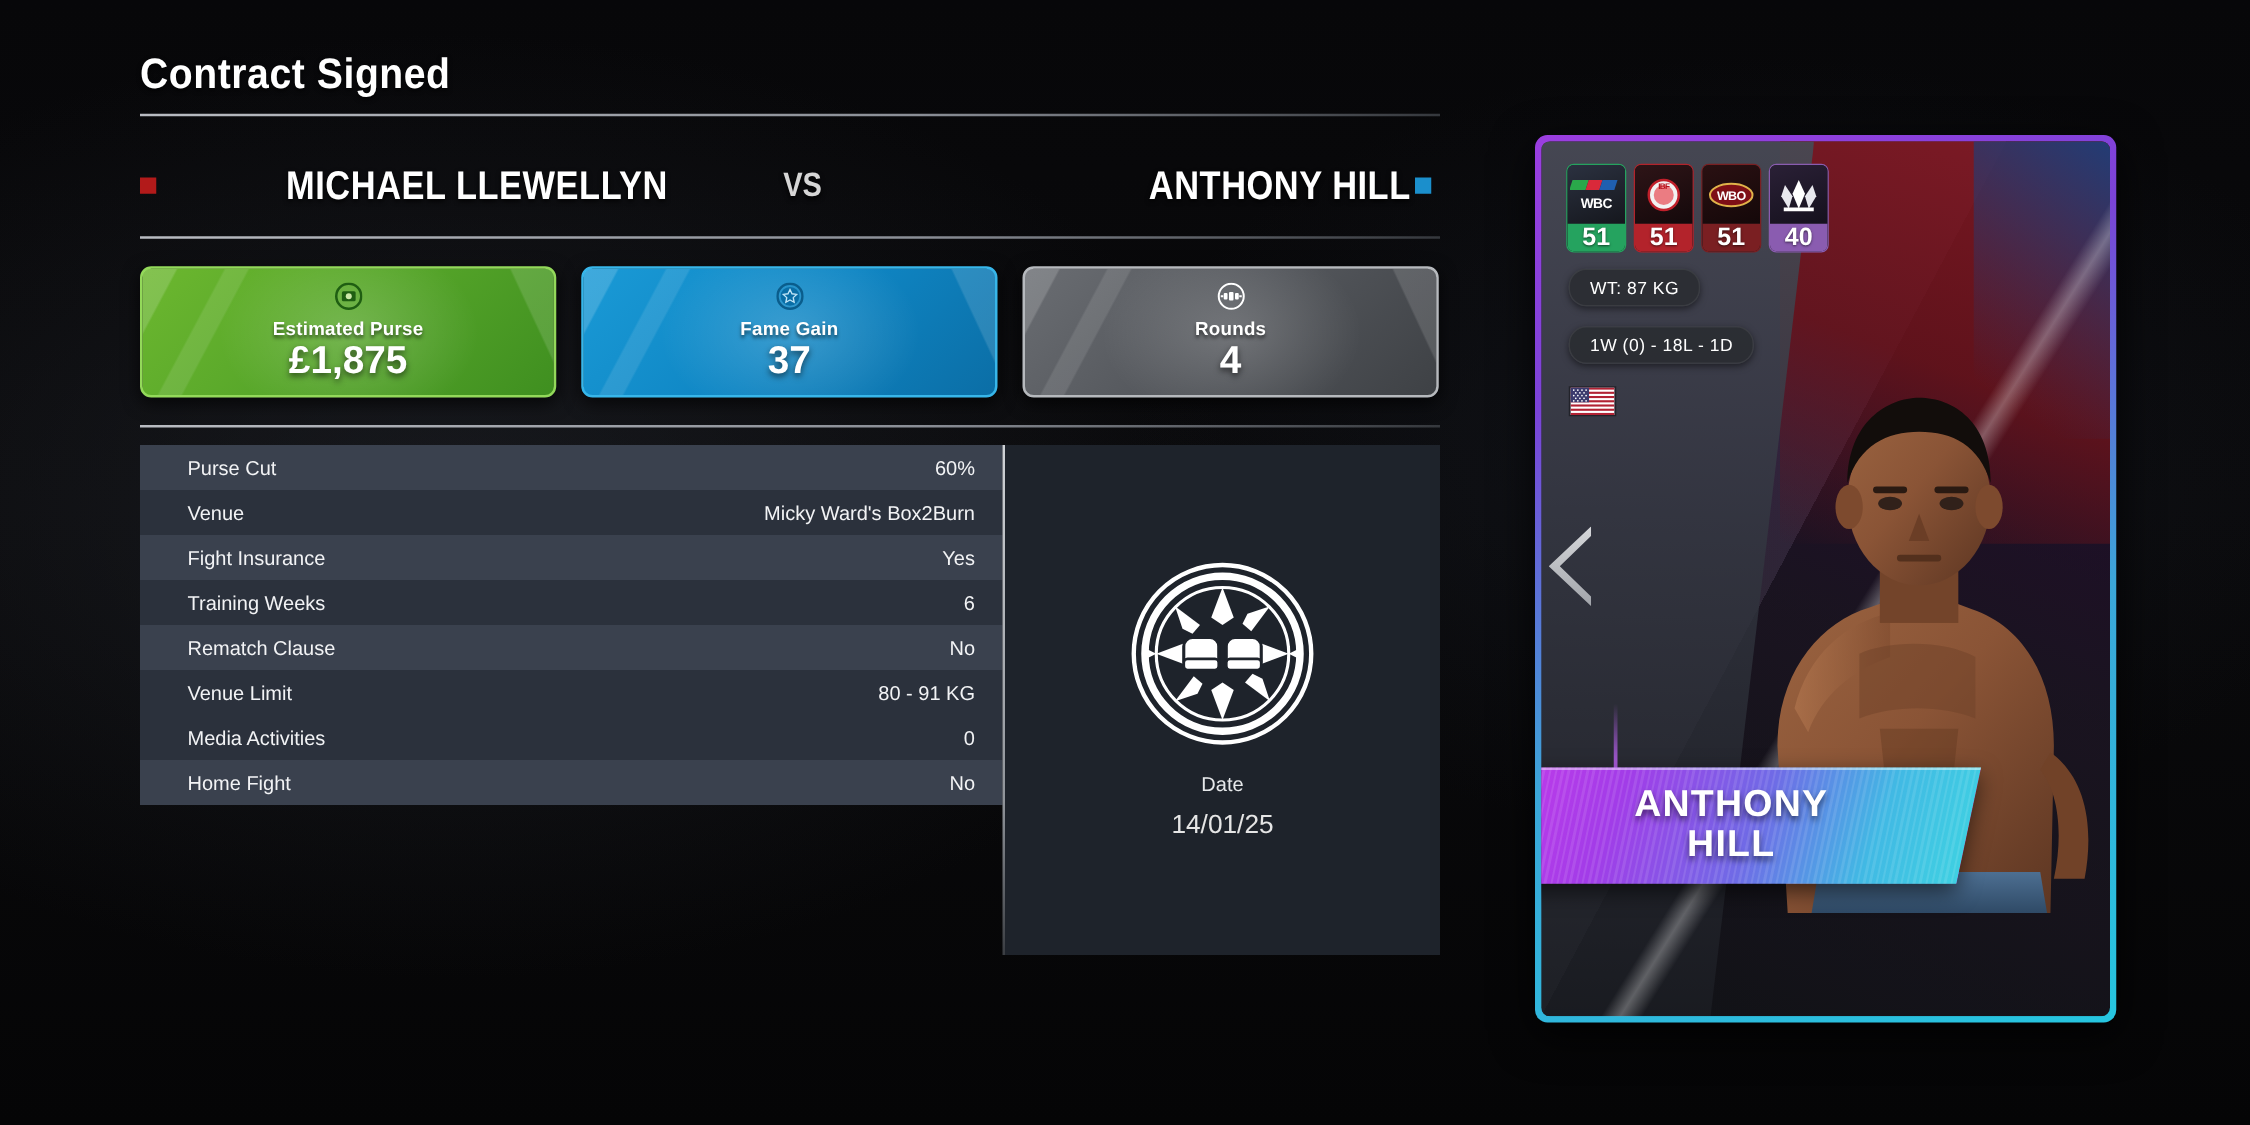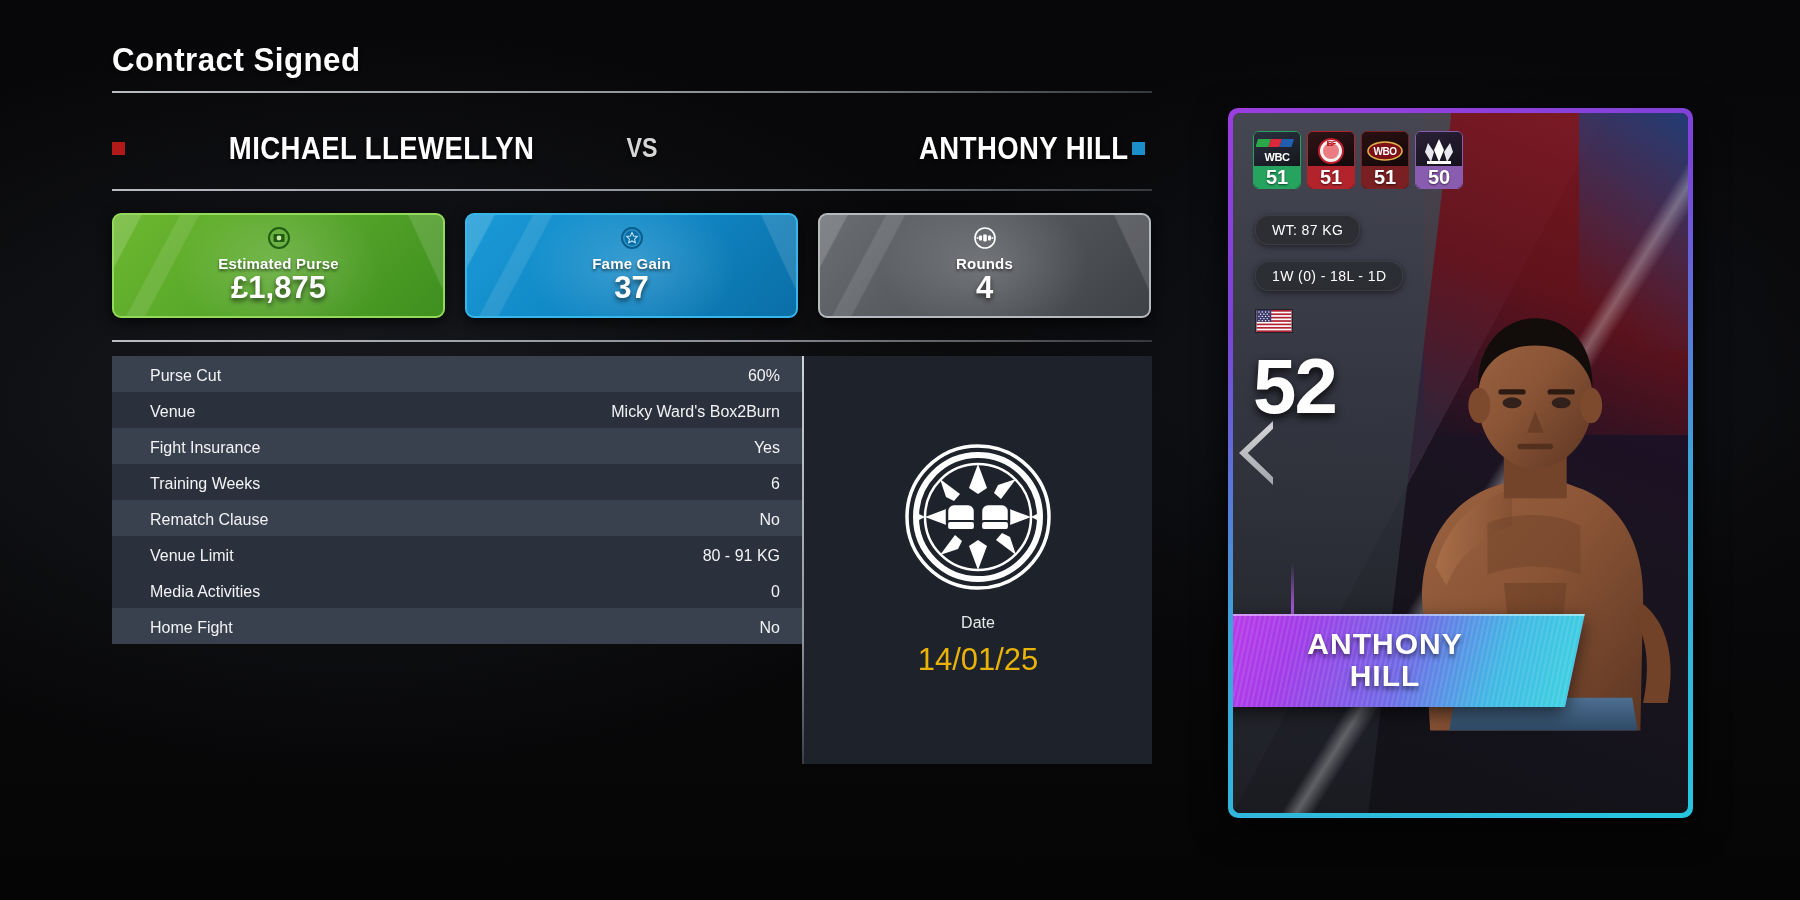--- a/index.html
+++ b/index.html
@@ -138,21 +138,21 @@
   .table-divider{
     width:2px; background:linear-gradient(180deg,#cfd2d6 0%, #8f9399 70%, #3a3d42 100%);
   }
   .centerbox{
     flex:1; background:#1e232b;
     display:flex; flex-direction:column; align-items:center;
     justify-content:center; gap:10px;
   }
   .emblem{ width:150px; height:150px; }
   .date-label{ font-size:16px; color:#e6e8ea; margin-top:12px; }
-  .date-value{ font-size:31px; color:#eab308; }
+  .date-value{ font-size:21px; color:#e5e5e5; }
 
   
   .fcard{
     position:absolute; left:1228px; top:108px;
     width:465px; height:710px; border-radius:10px;
     padding:5px;
     background:linear-gradient(160deg,#9b3ee0 0%, #7b43d8 25%, #3ba6d8 60%, #26c6e0 100%);
     box-shadow:0 10px 34px rgba(0,0,0,0.8);
   }
   .fcard-inner{
@@ -197,21 +197,21 @@
   .belts{
     position:absolute; left:20px; top:18px; display:flex; gap:6px; z-index:6;
   }
   .belt{
     width:48px; border-radius:6px; overflow:hidden;
     border:1px solid rgba(255,255,255,0.35);
     background:#1a1a1e;
     display:flex; flex-direction:column; align-items:center;
   }
   .belt-logo{
-    height:34px; width:100%; display:flex; align-items:flex-end; justify-content:center;
+    height:47px; width:100%; display:flex; align-items:center; justify-content:center;
     font-size:13px; font-weight:bold; letter-spacing:-0.5px;
   }
   .belt-num{
     width:100%; text-align:center; font-size:20px; font-weight:bold;
     line-height:22px; text-shadow:0 1px 2px rgba(0,0,0,0.6);
   }
   .pill{
     position:absolute; left:22px; z-index:6;
     background:rgba(42,44,50,0.92);
     border-radius:14px; padding:6px 16px;
@@ -486,21 +486,21 @@
 
         <div class="belt" style="border-color:#8a5cb0">
           <div class="belt-logo" style="background:linear-gradient(160deg,#2a2036,#15111d)">
             <svg width="42" height="30" viewBox="0 0 42 30">
               <polygon points="21,3 26,14 21,26 16,14" fill="#fff"></polygon>
               <polygon points="10,7 16,16 13,26 7,16" fill="#e8e8ee"></polygon>
               <polygon points="32,7 35,16 29,26 26,16" fill="#e8e8ee"></polygon>
               <rect x="9" y="25" width="24" height="3" fill="#fff"></rect>
             </svg>
           </div>
-          <div class="belt-num" style="background:#8a5cb0">50</div>
+          <div class="belt-num" style="background:#8a5cb0">40</div>
         </div>
       </div>
 
       <div class="pill pill-wt">WT: 87 KG</div>
       <div class="pill pill-rec">1W (0) - 18L - 1D</div>
 
       <svg class="flag" viewBox="0 0 38 24">
         <rect width="38" height="24" fill="#ffffff"></rect>
         <g fill="#b22234">
           <rect y="0" width="38" height="1.85"></rect>
@@ -527,21 +527,20 @@
           <circle cx="4.4" cy="9.4" r="0.75"></circle>
             <circle cx="8.0" cy="9.4" r="0.75"></circle>
           <circle cx="11.6" cy="9.4" r="0.75"></circle>
           <circle cx="2.6" cy="11.6" r="0.75"></circle>
             <circle cx="6.2" cy="11.6" r="0.75"></circle>
           <circle cx="9.8" cy="11.6" r="0.75"></circle>
             <circle cx="13.4" cy="11.6" r="0.75"></circle>
         </g>
       </svg>
 
-      <div class="rating">52</div>
 
       <div class="name-stem"></div>
       <div class="namebar">
         <div class="inner">
           <div class="fl1">ANTHONY</div>
           <div class="fl2">HILL</div>
         </div>
       </div>
     </div>
   </div>

